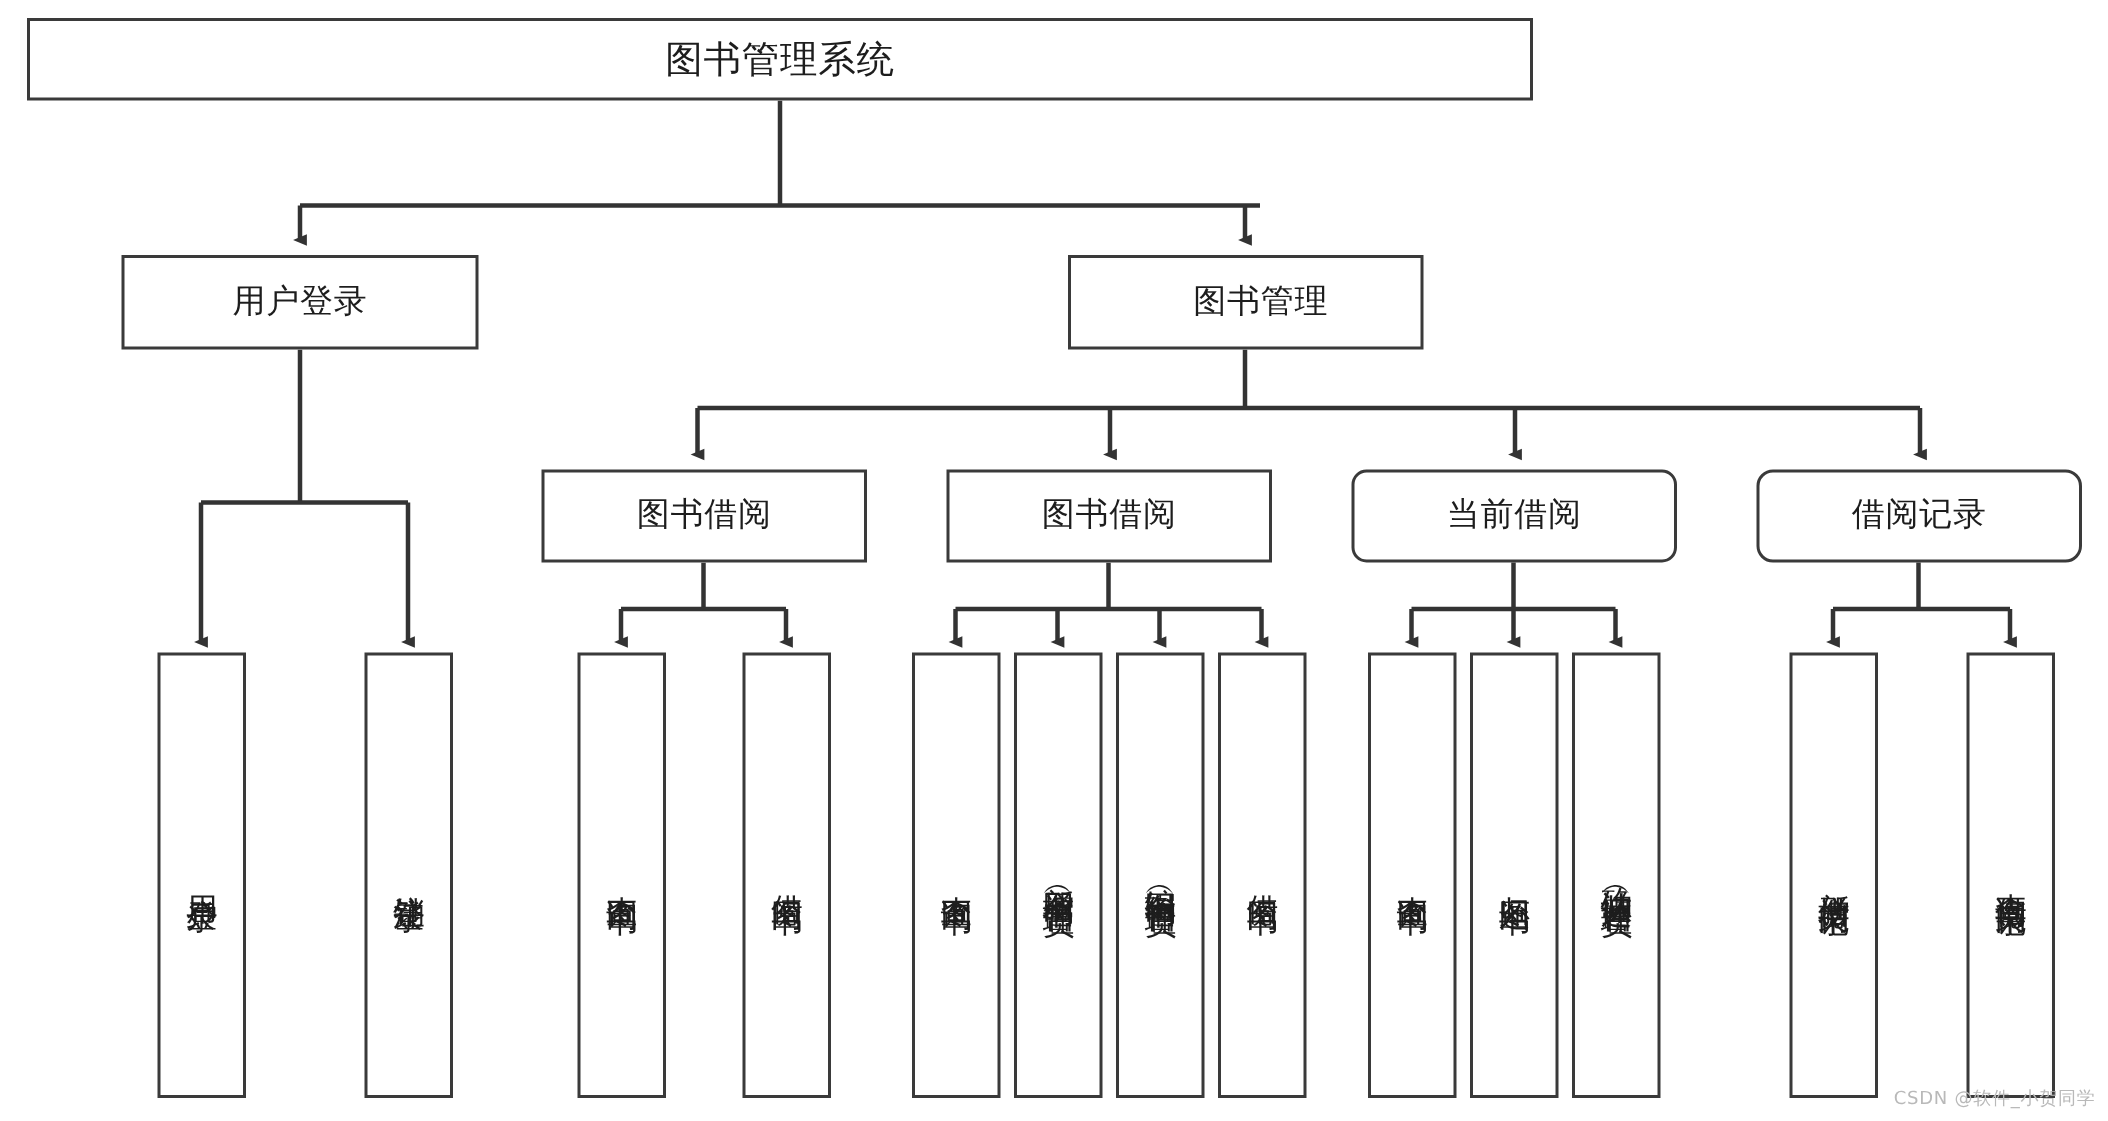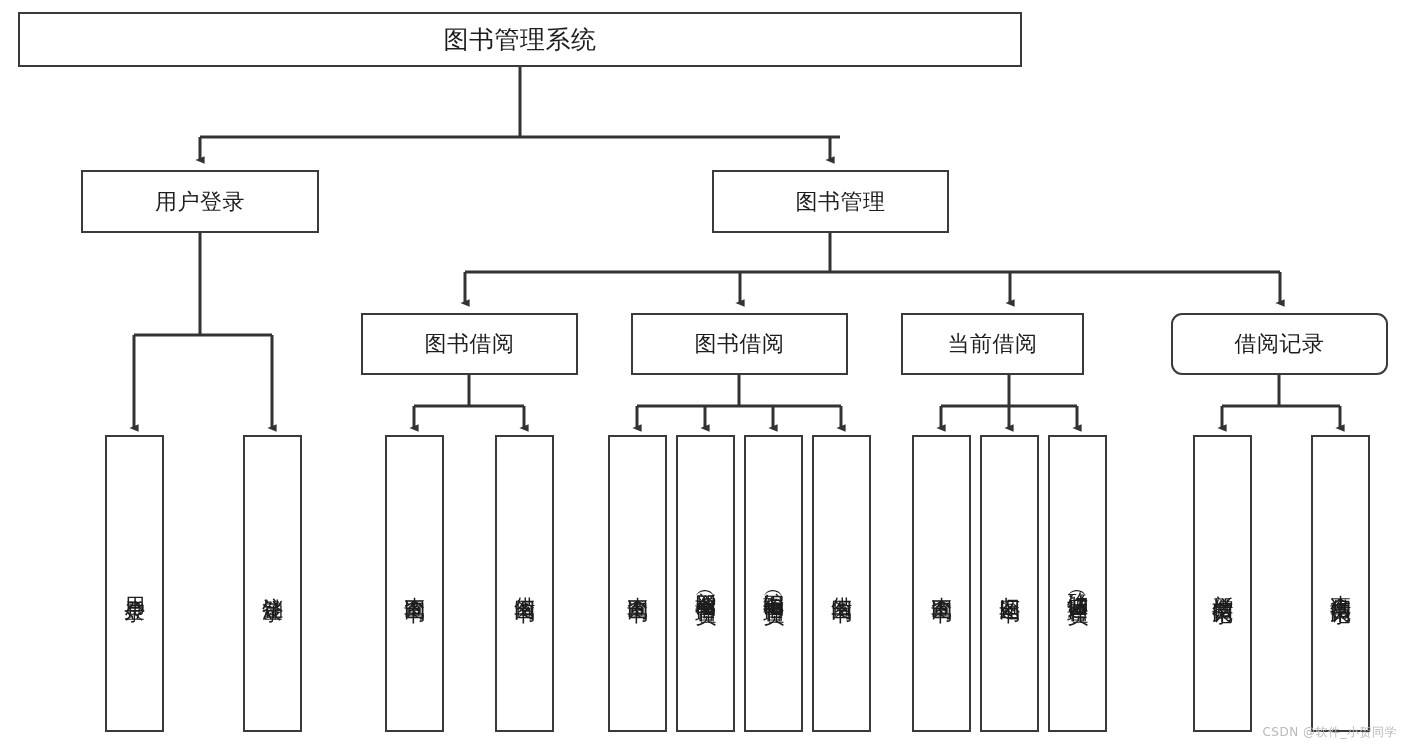--- a/index.html
+++ b/index.html
@@ -137,21 +137,21 @@
   <div class="node horiz" style="left:712px; top:170px; width:237px; height:63px;padding-left:20px;">
     <span class="label">图书管理</span>
   </div>
 
   <div class="node horiz" style="left:361px; top:313px; width:217px; height:62px;">
     <span class="label">图书借阅</span>
   </div>
   <div class="node horiz" style="left:631px; top:313px; width:217px; height:62px;">
     <span class="label">图书借阅</span>
   </div>
-  <div class="node horiz" style="left:901px; top:313px; width:183px; height:62px;">
+  <div class="node horiz" style="left:901px; top:313px; width:217px; height:62px;border-radius:10px;">
     <span class="label">当前借阅</span>
   </div>
   <div class="node horiz" style="left:1171px; top:313px; width:217px; height:62px;border-radius:11px;">
     <span class="label">借阅记录</span>
   </div>
 
   <div class="node vert" style="left:105px; top:435px; width:59px; height:297px;">
     <span class="label">用户登录</span>
   </div>
   <div class="node vert" style="left:243px; top:435px; width:59px; height:297px;">

